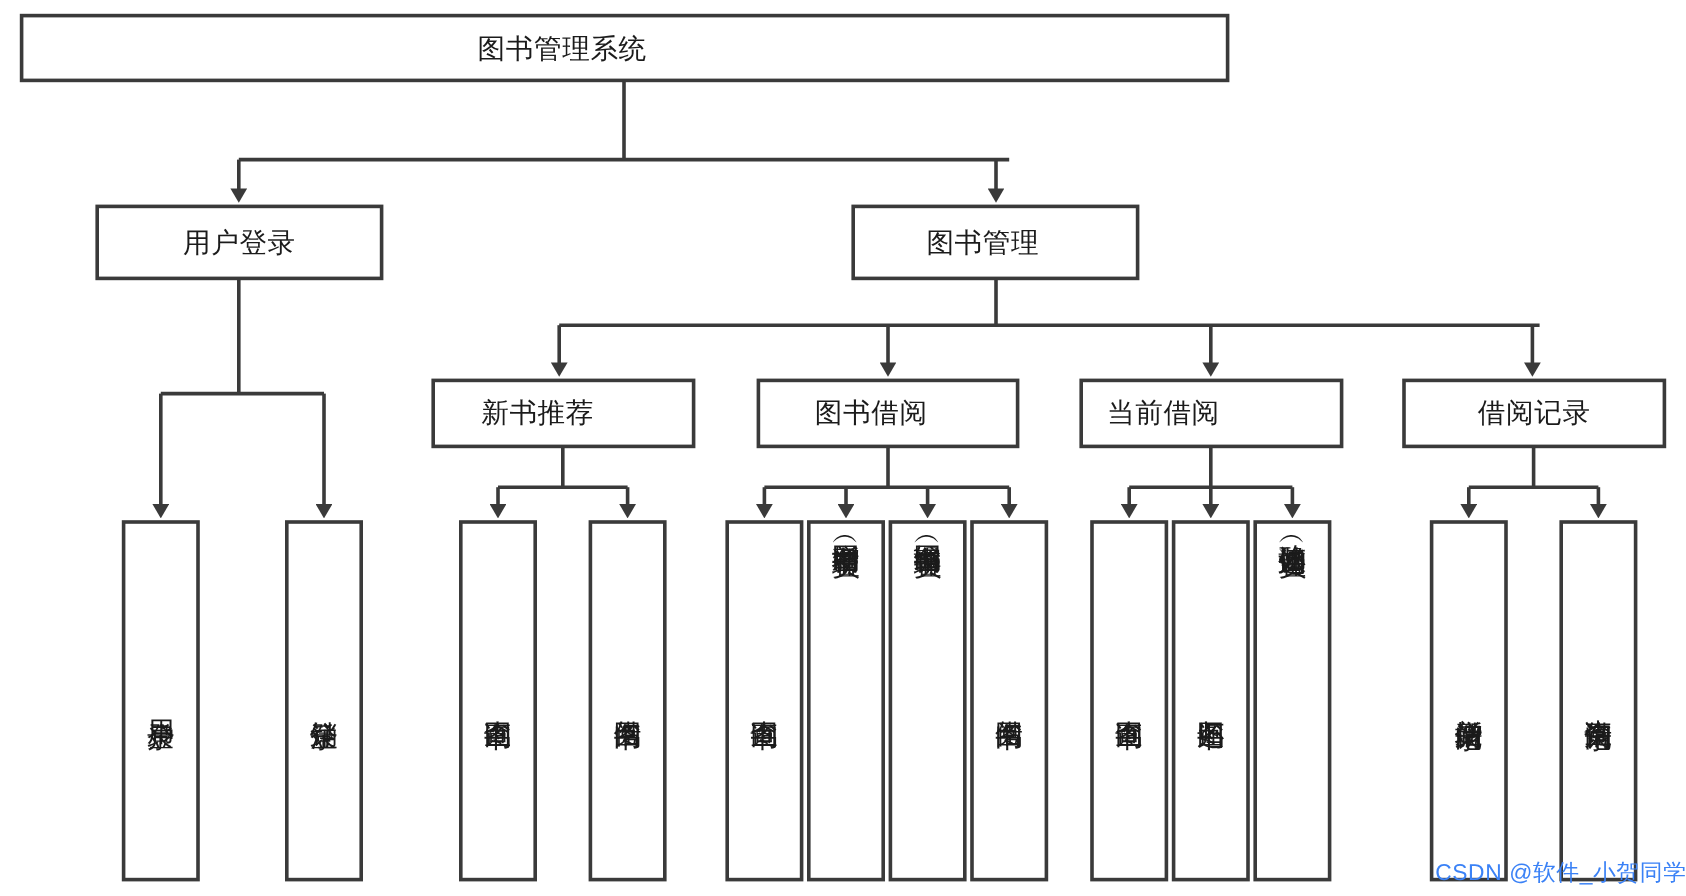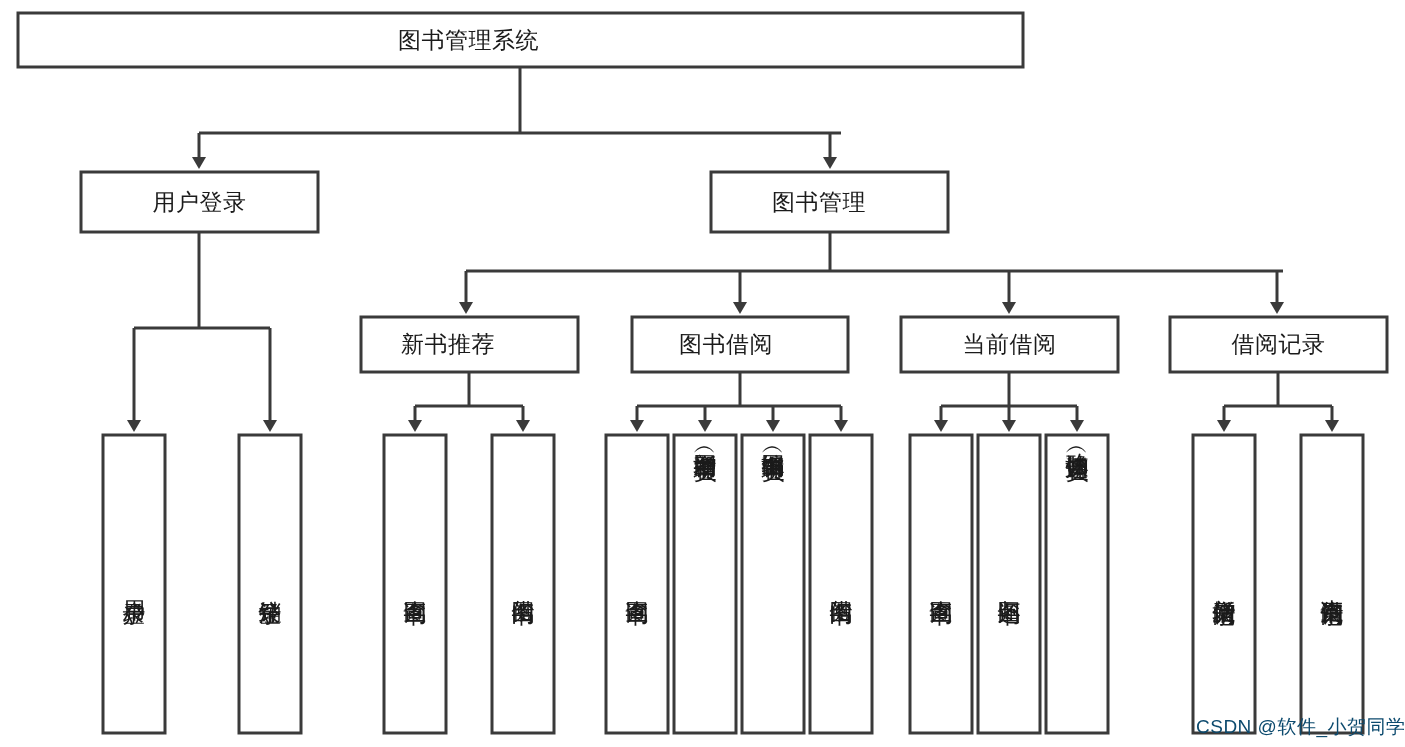--- a/index.html
+++ b/index.html
@@ -62,21 +62,21 @@
     pointer-events: none;
   }
   .node-label-v > span {
     writing-mode: vertical-rl;
     text-orientation: upright;
     white-space: nowrap;
     line-height: 1.08;
   }
   .watermark {
     position: absolute;
-    color: #0c4a6e;
+    color: #3b82f6;
     font-size: 19px;
     letter-spacing: 0.5px;
     white-space: nowrap;
     pointer-events: none;
   }
 </style>
 </head>
 <body>
 
 <div id="diagram-root">
@@ -171,21 +171,21 @@
     <rect class="node-box" x="1301" y="435" width="62" height="298"></rect>
   </svg>
 
   <div class="node-label-h" style="left:18px; top:13px; width:901px; height:54px;">图书管理系统</div>
 
   <div class="node-label-h" style="left:81px; top:172px; width:237px; height:60px;">用户登录</div>
   <div class="node-label-h" style="left:711px; top:172px; width:216px; height:60px;">图书管理</div>
 
   <div class="node-label-h" style="left:361px; top:317px; width:174px; height:55px;">新书推荐</div>
   <div class="node-label-h" style="left:632px; top:317px; width:188px; height:55px;">图书借阅</div>
-  <div class="node-label-h" style="left:901px; top:317px; width:217px; height:55px;">当前借阅</div>
+  <div class="node-label-h" style="left:861px; top:317px; width:217px; height:55px;">当前借阅</div>
   <div class="node-label-h" style="left:1170px; top:317px; width:217px; height:55px;">借阅记录</div>
 
   <div class="node-label-v" style="left:103px; top:435px; width:62px; height:298px;">
     <span>用户登录</span>
   </div>
   <div class="node-label-v" style="left:239px; top:435px; width:62px; height:298px;">
     <span>注销登录</span>
   </div>
 
   <div class="node-label-v" style="left:384px; top:435px; width:62px; height:298px;">

